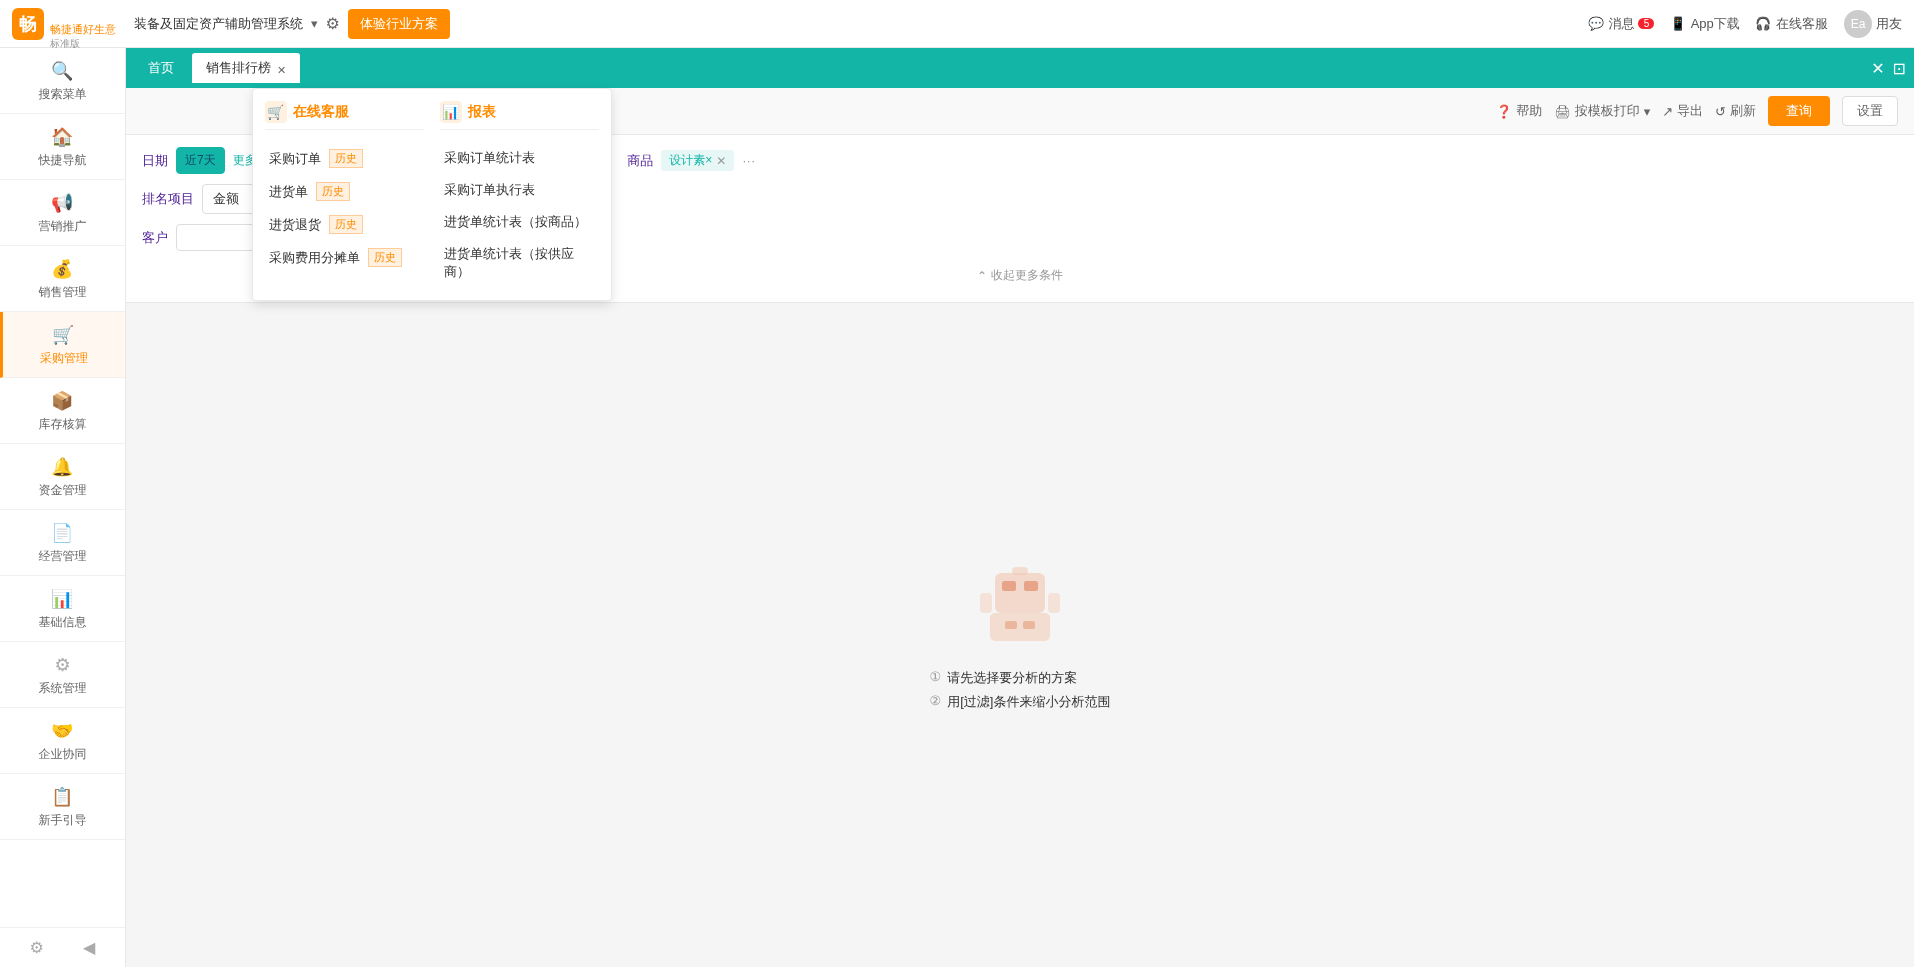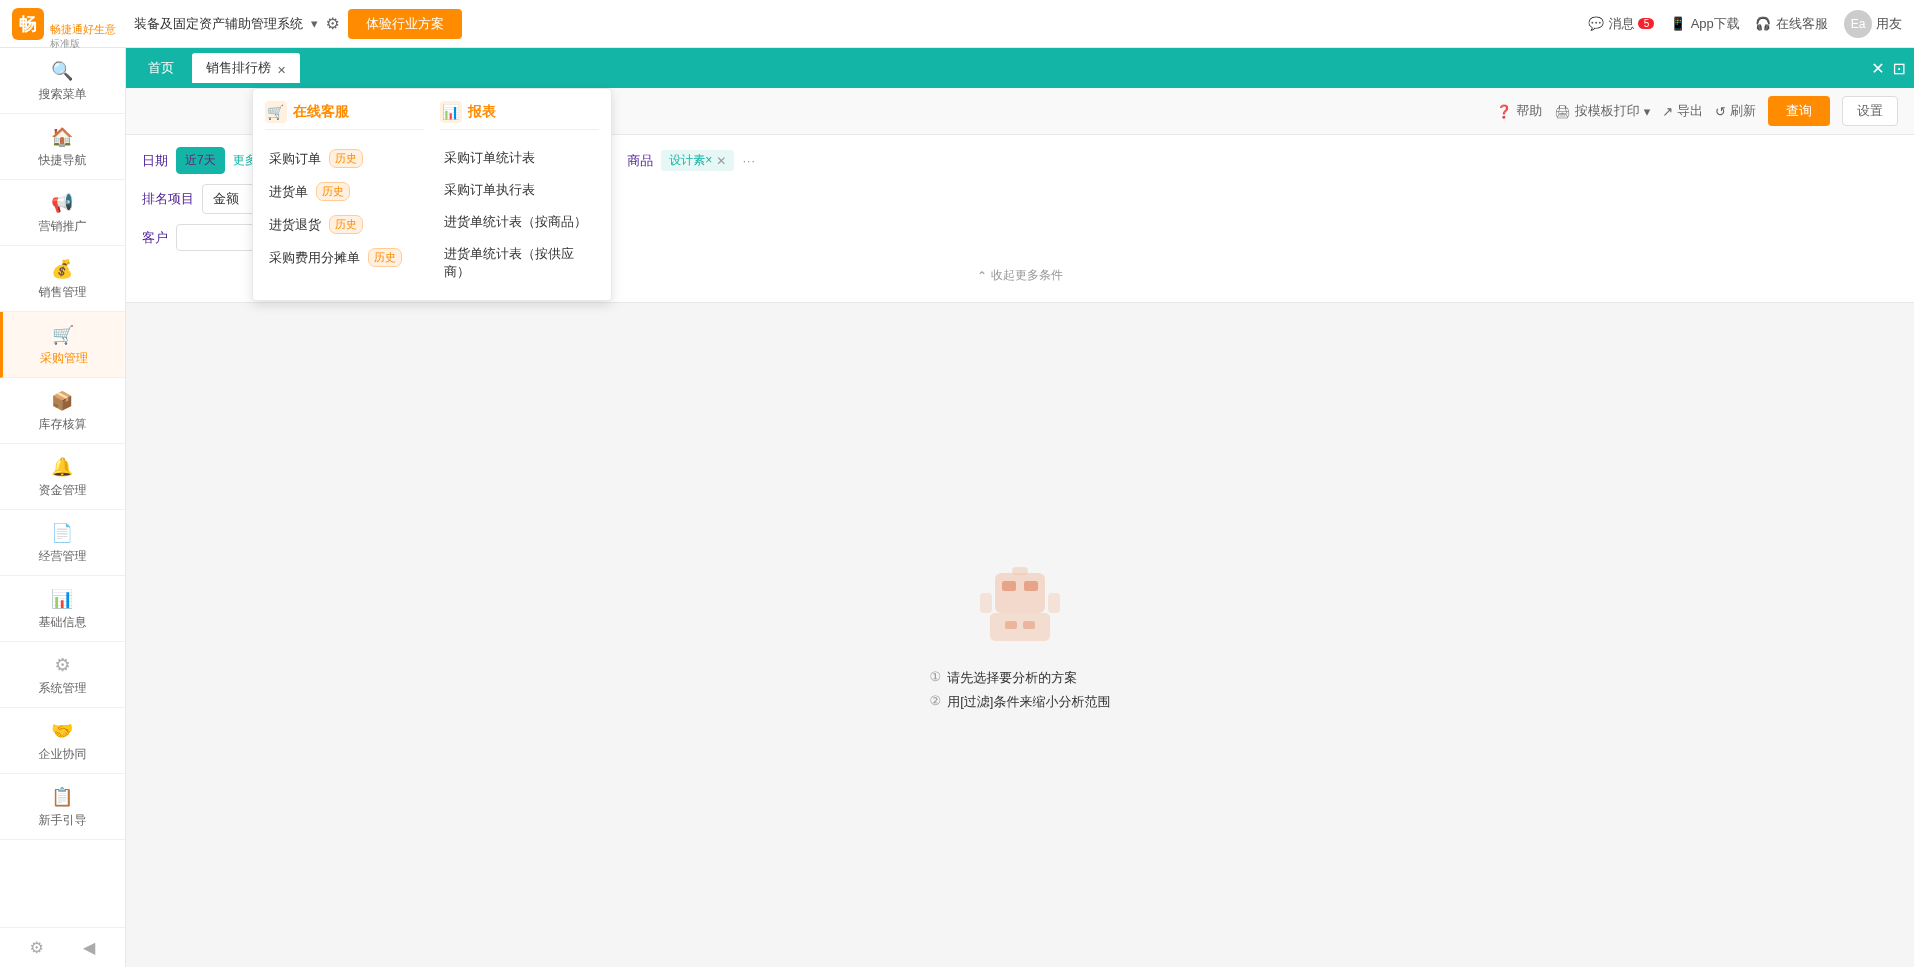--- a/index.html
+++ b/index.html
@@ -14,21 +14,21 @@
 
     
     .logo-area { display: flex; align-items: center; gap: 6px; min-width: 110px; }
     .logo-icon { width: 32px; height: 32px; background: #ff8c00; border-radius: 6px; display: flex; align-items: center; justify-content: center; color: #fff; font-size: 18px; font-weight: bold; }
     .logo-text { font-size: 11px; color: #ff8c00; line-height: 1.3; margin-top: 26px; }
     .logo-sub { font-size: 10px; color: #999; }
     .top-bar-middle { display: flex; align-items: center; gap: 8px; flex: 1; padding: 0 12px; }
     .system-title { font-size: 13px; color: #333; }
     .top-bar-dropdown { cursor: pointer; color: #666; }
     .top-bar-gear { cursor: pointer; color: #666; font-size: 16px; }
-    .industry-btn { background: #ff8c00; color: #fff; border: none; padding: 6px 18px; border-radius: 4px; cursor: pointer; font-size: 13px; }
+    .industry-btn { background: #ff8c00; color: #fff; border: none; padding: 6px 12px; border-radius: 4px; cursor: pointer; font-size: 13px; }
     .top-bar-right { display: flex; align-items: center; gap: 16px; margin-left: auto; }
     .top-bar-action { display: flex; align-items: center; gap: 4px; color: #555; cursor: pointer; font-size: 13px; }
     .badge { background: #f5222d; color: #fff; border-radius: 10px; padding: 0 4px; font-size: 10px; min-width: 16px; text-align: center; }
     .avatar { width: 28px; height: 28px; background: #ccc; border-radius: 50%; display: flex; align-items: center; justify-content: center; color: #fff; font-size: 12px; }
 
     
     .tabs-bar { height: 40px; background: #13b5a6; display: flex; align-items: center; padding: 0 8px; gap: 4px; flex-shrink: 0; }
     .tab { display: flex; align-items: flex-end; gap: 6px; padding: 6px 14px; border-radius: 3px 3px 0 0; cursor: pointer; font-size: 13px; color: #fff; }
     .tab.active { background: #fff; color: #333; }
     .tab-close { font-size: 11px; cursor: pointer; color: #666; }
@@ -53,41 +53,41 @@
 
     
     .filter-area { background: #fff; border-bottom: 1px solid #e8e8e8; padding: 12px 16px; flex-shrink: 0; }
     .filter-row { display: flex; align-items: center; gap: 16px; margin-bottom: 10px; flex-wrap: wrap; }
     .filter-group { display: flex; align-items: center; gap: 8px; }
     .filter-label { color: #4c1d95; font-size: 13px; white-space: nowrap; }
     .filter-select { border: 1px solid #ddd; border-radius: 4px; padding: 5px 10px; font-size: 13px; color: #333; min-width: 140px; display: flex; align-items: center; justify-content: space-between; cursor: pointer; }
     .filter-tag { background: #e6f7f6; color: #13b5a6; border-radius: 3px; padding: 2px 8px; font-size: 12px; display: flex; align-items: center; gap: 4px; }
     .filter-tag-close { cursor: pointer; color: #999; }
     .quick-date { border: 1px solid #ddd; border-radius: 4px; padding: 4px 8px; font-size: 12px; color: #666; cursor: pointer; background: #fff; }
-    .quick-date.active { background: #13b5a6; color: #701a75; border-color: #13b5a6; }
+    .quick-date.active { background: #13b5a6; color: #0c4a6e; border-color: #13b5a6; }
     .more-link { color: #13b5a6; cursor: pointer; font-size: 12px; }
     .collapse-row { display: flex; justify-content: center; padding: 6px; }
     .collapse-btn { color: #999; cursor: pointer; font-size: 12px; display: flex; align-items: center; gap: 4px; }
     .more-dots { color: #999; cursor: pointer; }
 
     
     .empty-state { flex: 1; display: flex; flex-direction: column; align-items: center; justify-content: center; gap: 16px; }
     .empty-text-list { list-style: none; }
     .empty-text-list li { display: flex; align-items: flex-start; gap: 6px; margin-bottom: 6px; }
     .empty-num { color: #999; }
 
     
     .dropdown-menu { position: absolute; top: 40px; left: 126px; background: #fff; border: 1px solid #e8e8e8; border-radius: 4px; box-shadow: 0 4px 12px rgba(0,0,0,0.12); z-index: 1000; width: 360px; padding: 12px; display: flex; gap: 16px; }
     .menu-col { flex: 1; }
     .menu-col-header { display: flex; align-items: center; gap: 6px; font-size: 14px; font-weight: 600; color: #ff8c00; margin-bottom: 12px; padding-bottom: 6px; border-bottom: 1px solid #f0f0f0; }
     .menu-col-header.reports { color: #ff8c00; }
     .menu-icon-box { width: 22px; height: 22px; background: #fff0e0; border-radius: 4px; display: flex; align-items: center; justify-content: center; font-size: 14px; }
     .menu-item { display: flex; align-items: center; gap: 8px; padding: 7px 4px; cursor: pointer; border-radius: 3px; }
     .menu-item-label { font-size: 13px; color: #333; }
-    .history-badge { background: #fff0e0; color: #ff8c00; border-radius: 7px; padding: 1px 5px; font-size: 11px; border: 1px solid #ffcc99; }
+    .history-badge { background: #fff0e0; color: #ff8c00; border-radius: 0; padding: 1px 5px; font-size: 11px; border: 1px solid #ffcc99; }
 
     
     .robot-svg { opacity: 0.6; }
   </style>
 </head>
 <body>
 
 <div class="app-wrapper">
 
   <div class="top-bar">

